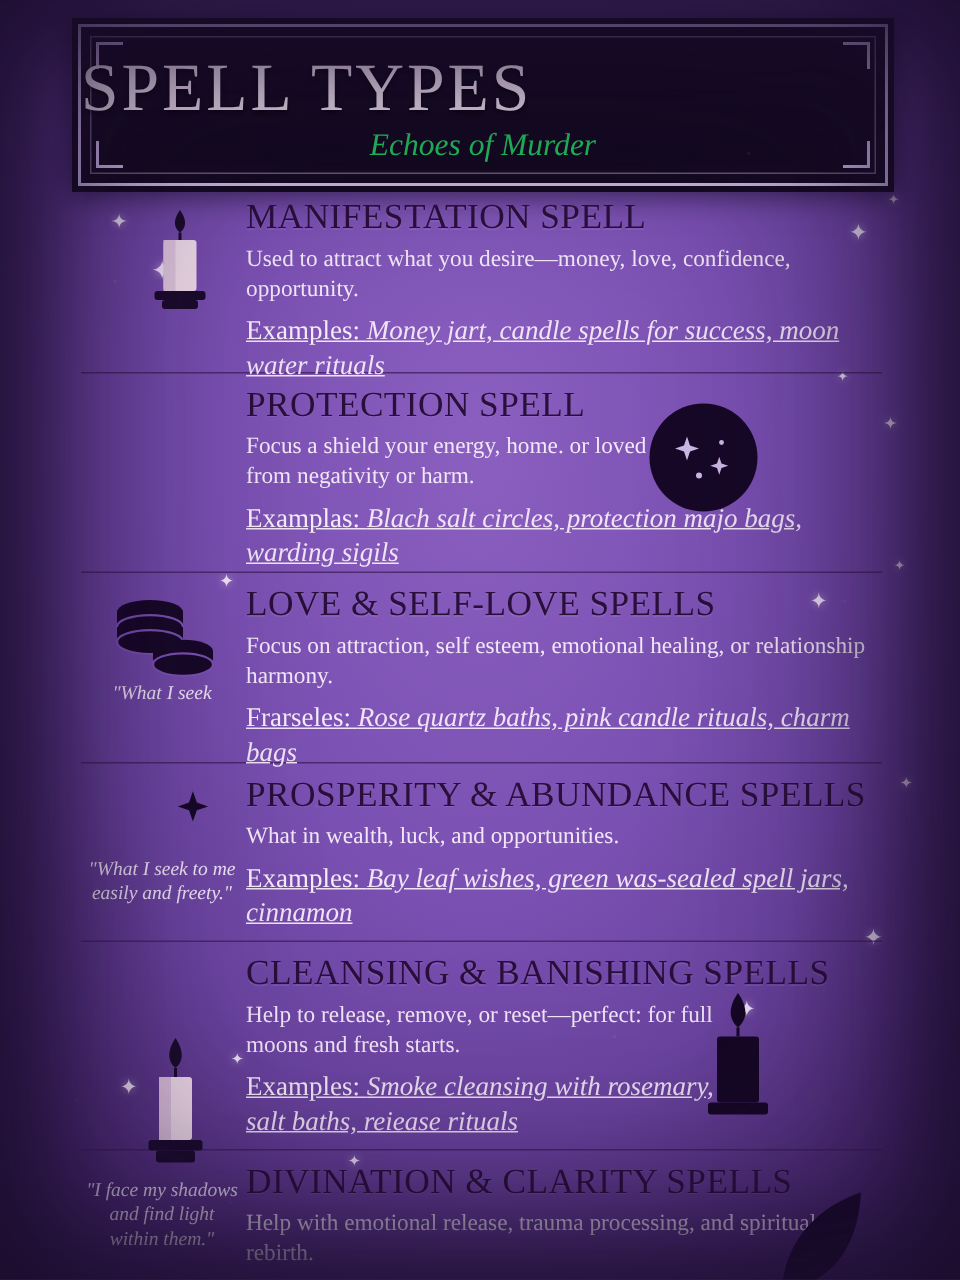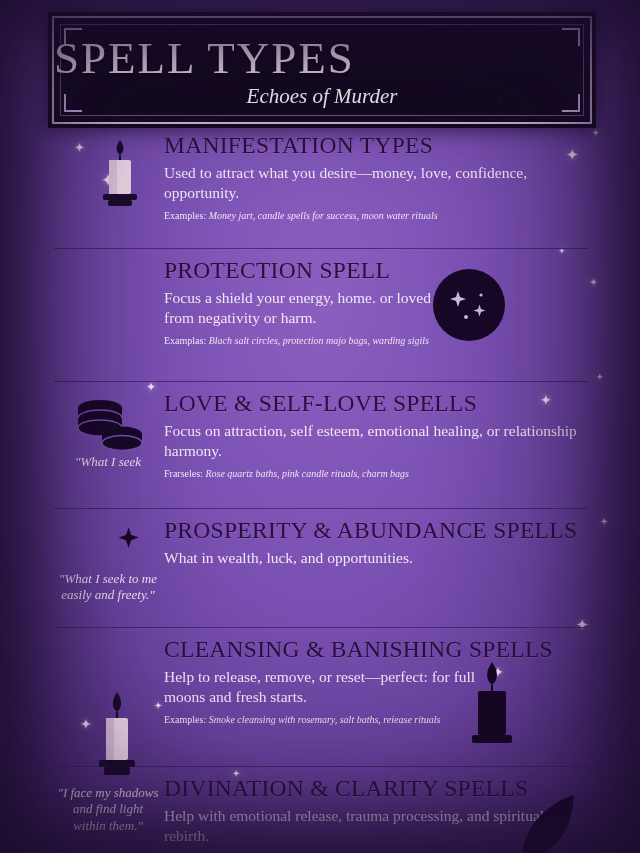--- a/index.html
+++ b/index.html
@@ -85,21 +85,21 @@
     color: #f3e6f5;
     font-weight: 400;
     text-shadow: 0 2px 3px rgba(0,0,0,.6);
   }
   .subtitle {
     position: absolute;
     left: 0; right: 0; top: 66px;
     text-align: center;
     font-size: 21px;
     font-style: italic;
-    color: #ffffff;
+    color: #22c55e;
   }
 
   
   .content {
     position: absolute;
     left: 54px;
     top: 124px;
     width: 534px;
     z-index: 3;
   }
@@ -119,23 +119,24 @@
     margin: 2px 0 4px 0;
     text-shadow: 0 1px 0 rgba(255,255,255,.08);
   }
   .sec-desc {
     font-size: 15.5px;
     color: #f2e7f7;
     line-height: 1.28;
     margin-bottom: 6px;
   }
   .sec-ex {
-    font-size: 10px;
+    font-size: 18px;
     color: #efe3f5;
     line-height: 1.3;
+    text-decoration: underline;
   }
   .sec-ex .ex-label {
     font-style: normal;
     color: #f4ecf8;
   }
   .sec-ex .ex-text {
     font-style: italic;
   }
 
   
@@ -218,21 +219,21 @@
           <svg width="52" height="76" viewBox="0 0 52 76">
             <path d="M26 6 C21 13 22 18 26 21 C30 18 31 13 26 6 Z" fill="#1a0b2b"></path>
             <rect x="25" y="21" width="2" height="5" fill="#1a0b2b"></rect>
             <rect x="15" y="26" width="22" height="34" rx="2" fill="#f0dcea"></rect>
             <rect x="15" y="26" width="8" height="34" fill="#e0c6de"></rect>
             <rect x="9" y="60" width="34" height="6" rx="2" fill="#1a0b2b"></rect>
             <rect x="14" y="66" width="24" height="6" rx="2" fill="#1a0b2b"></rect>
           </svg>
         </div>
       </div>
-      <div class="sec-title">MANIFESTATION TYPES</div>
+      <div class="sec-title">MANIFESTATION SPELL</div>
       <div class="sec-desc">Used to attract what you desire—money, love, confidence, opportunity.</div>
       <div class="sec-ex">
         <span class="ex-label">Examples:</span>
         <span class="ex-text">Money jart, candle spells for success, moon water rituals</span>
       </div>
     </div>
 
     <div class="section" style="height:120px;">
       <div class="side-icon" style="left:372px;top:16px;">
         <svg width="86" height="86" viewBox="0 0 86 86">
@@ -280,20 +281,24 @@
         <div class="icon-wrap" style="left:24px;top:6px;">
           <svg width="66" height="60" viewBox="0 0 66 60">
             <path d="M44 4 A26 26 0 1 0 44 56 A21 21 0 1 1 44 4 Z" fill="#160826"></path>
             <path d="M48 20 l2.6 -7.5 2.6 7.5 7.5 2.6 -7.5 2.6 -2.6 7.5 -2.6 -7.5 -7.5 -2.6 z" fill="#160826"></path>
           </svg>
         </div>
         <div class="phrase" style="top:62px;">"What I seek to me easily and freety."</div>
       </div>
       <div class="sec-title">PROSPERITY &amp; ABUNDANCE SPELLS</div>
       <div class="sec-desc">What in wealth, luck, and opportunities.</div>
+      <div class="sec-ex">
+        <span class="ex-label">Examples:</span>
+        <span class="ex-text">Bay leaf wishes, green was-sealed spell jars, cinnamon</span>
+      </div>
     </div>
 
     <div class="section" style="height:126px;">
       <div class="gutter">
         <div class="icon-wrap" style="left:34px;top:60px;">
           <svg width="58" height="96" viewBox="0 0 58 96">
             <path d="M29 4 C23 13 24 20 29 24 C34 20 35 13 29 4 Z" fill="#1a0b2b"></path>
             <rect x="28" y="24" width="2" height="6" fill="#1a0b2b"></rect>
             <rect x="18" y="30" width="22" height="42" rx="2" fill="#f0dcea"></rect>
             <rect x="18" y="30" width="8" height="42" fill="#dcc0dc"></rect>

